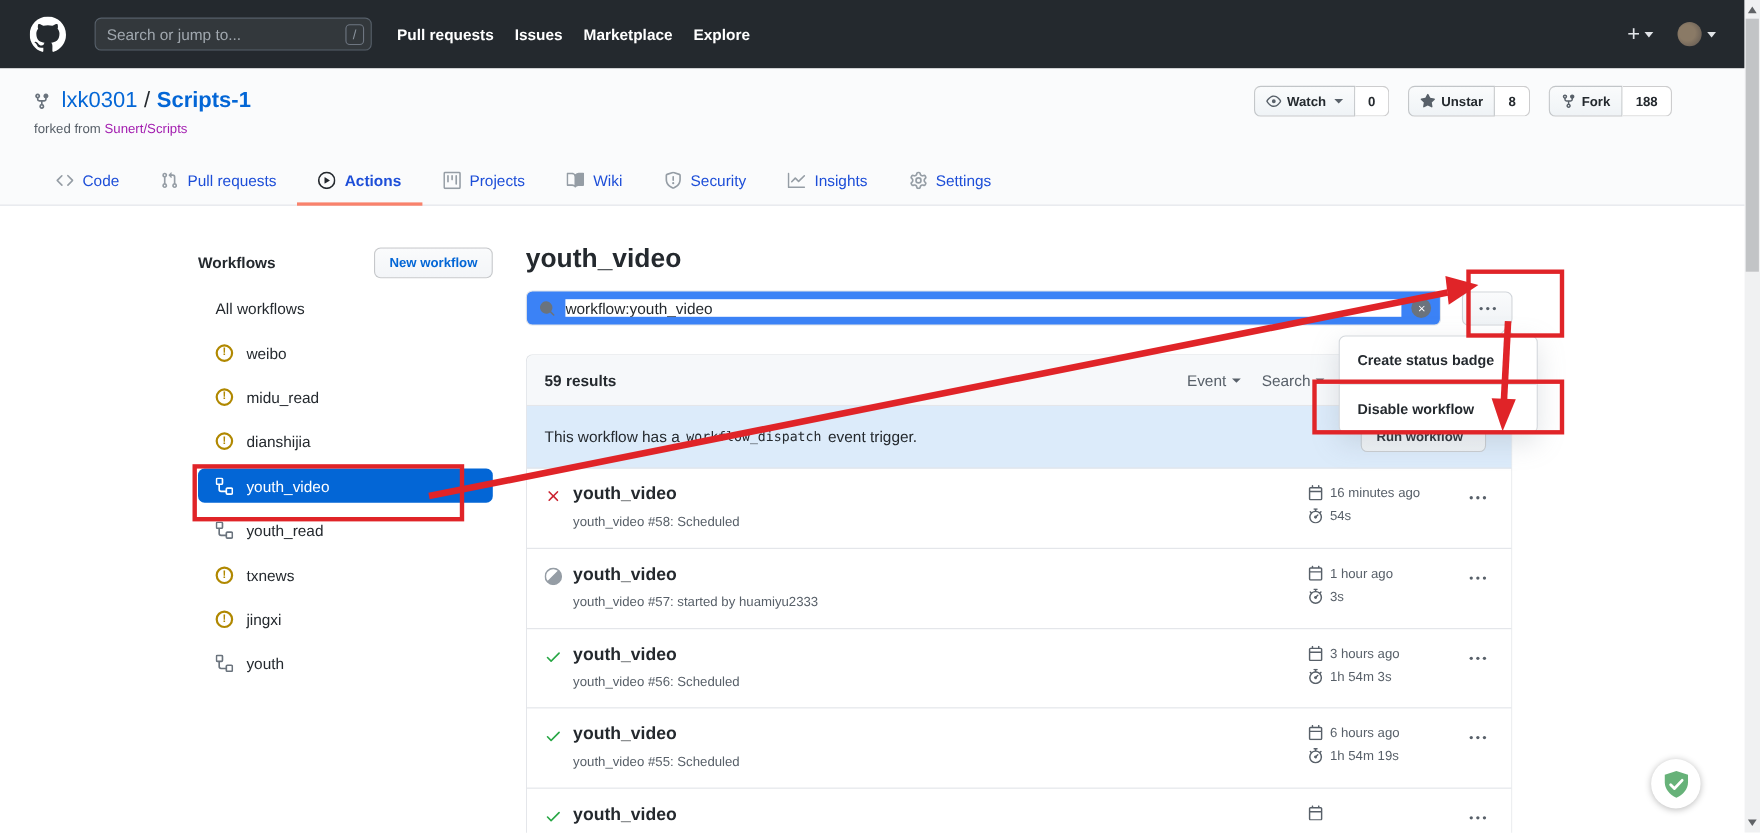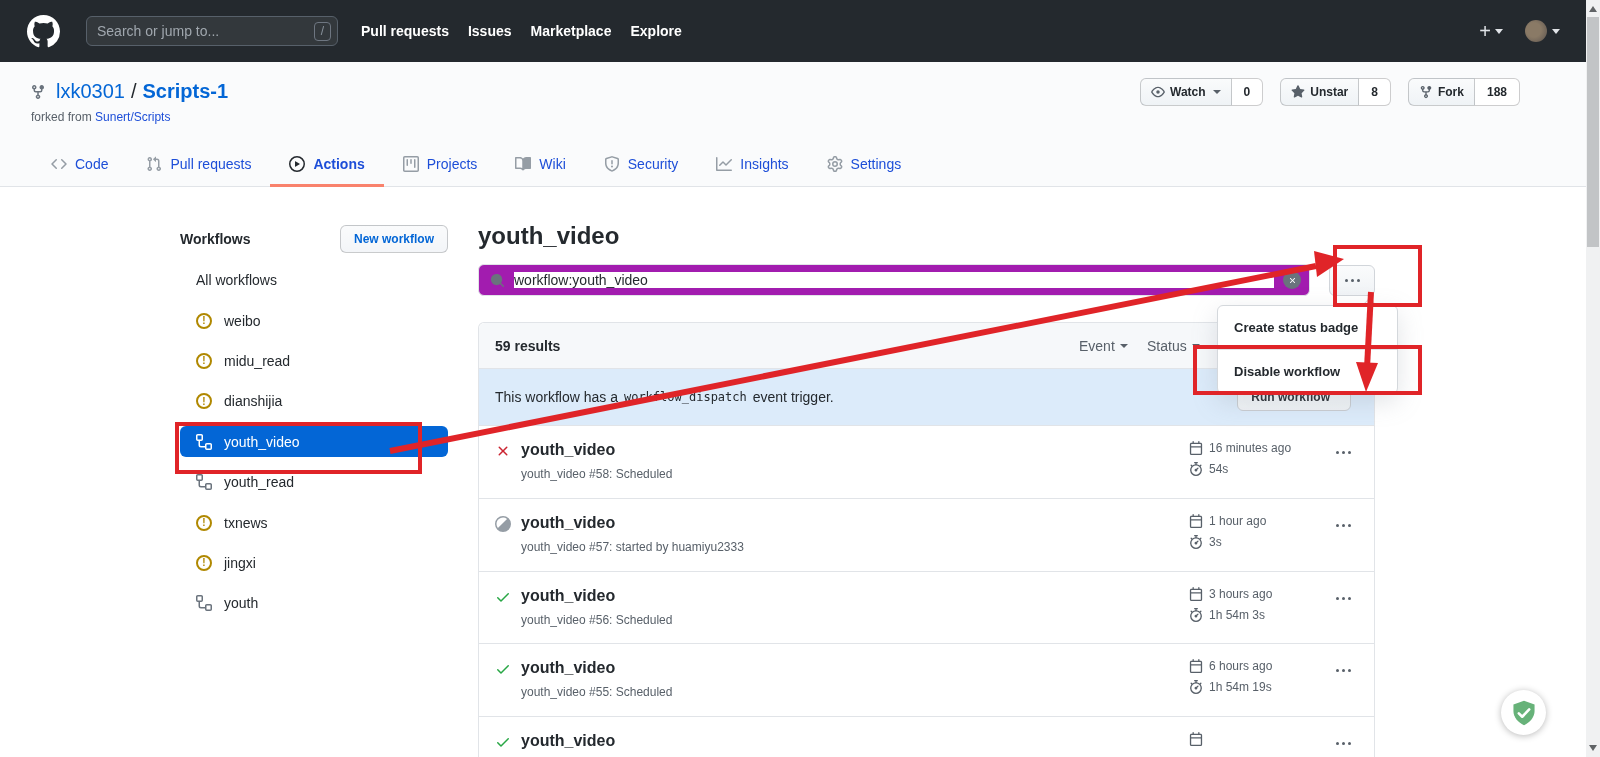--- a/index.html
+++ b/index.html
@@ -30,21 +30,21 @@
 
   
   .repo-head { position:absolute; left:0; top:62px; width:1586px; height:125px; background:#fafbfc;
     border-bottom:1px solid #e1e4e8; }
   .repo-title-row { position:absolute; left:30px; top:18px; display:flex; align-items:center; font-size:20px; }
   .repo-title-row .octi { width:16px; height:16px; fill:#6a737d; margin-right:10px; }
   .repo-title-row a { color:#0366d6; text-decoration:none; }
   .repo-title-row .sep { margin:0 6px; color:#24292e; }
   .repo-title-row .repo-name { font-weight:600; }
   .fork-note { position:absolute; left:31px; top:48px; font-size:12px; color:#586069; }
-  .fork-note a { color:#1d4ed8; text-decoration:none;text-align:center; }
+  .fork-note a { color:#a21caf; text-decoration:none;text-align:center; }
   .repo-actions { position:absolute; right:66px; top:16px; display:flex; gap:17px; }
   .btn-group { display:flex; }
   .soc-btn { display:flex; align-items:center; gap:5px; height:28px; padding:0 10px;
     background:linear-gradient(#fafbfc,#eff3f6); border:1px solid rgba(27,31,35,.22);
     border-radius:6px 0 0 6px; font-size:12px; font-weight:600; color:#24292e; cursor:pointer; }
   .soc-btn svg { width:14px; height:14px; fill:#586069; }
   .soc-count { display:flex; align-items:center; height:28px; padding:0 12px; background:#fff;
     border:1px solid rgba(27,31,35,.22); border-left:none; border-radius:0 6px 6px 0;
     font-size:12px; font-weight:600; }
   .soc-caret { width:0;height:0;border-left:4px solid transparent;border-right:4px solid transparent;
@@ -72,21 +72,21 @@
   .wf-item .wicon svg { width:16px; height:16px; fill:#6a737d; }
   .warn-badge { width:15px; height:15px; border:2px solid #b08800; border-radius:50%;
     color:#b08800; font-size:10px; font-weight:bold; display:flex; align-items:center; justify-content:center; }
   .wf-item.selected { background:#0366d6; color:#fff; border-radius:6px; height:31px; font-weight:400; }
   .wf-item.selected .wicon svg { fill:#fff; }
 
   
   .main { position:absolute; left:478px; top:218px; width:897px; }
   .main-title { font-size:24px; font-weight:600; margin-top:4px; }
   .search-row { display:flex; align-items:center; margin-top:14px; }
-  .wf-search { flex:1; height:32px; border:1px solid #e1e4e8; border-radius:6px; background:#a21caf;
+  .wf-search { flex:1; height:32px; border:1px solid #e1e4e8; border-radius:6px; background:#3b82f6;
     display:flex; align-items:center; gap:9px; padding:0 8px 0 11px; margin-right:19px; }
   .wf-search svg.mag { width:15px; height:15px; fill:#6a737d; flex:none; }
   .wf-search input { flex:1; border:none; outline:none; font-size:14px; color:#24292e; font-family:inherit; }
   .clear-btn { width:18px; height:18px; border-radius:50%; background:#6a737d; border:none; cursor:pointer;
     display:flex; align-items:center; justify-content:center; flex:none; }
   .clear-btn svg { width:9px; height:9px; fill:#fff; }
   .kebab-btn { width:46px; height:31px; background:linear-gradient(#fafbfc,#f0f3f6);
     border:1px solid #d1d5da; border-radius:6px; cursor:pointer;
     display:flex; align-items:center; justify-content:center; gap:3px; }
   .kebab-btn i, .row-kebab i { width:3px; height:3px; border-radius:50%; background:#586069; display:block; }
@@ -370,21 +370,21 @@
     </div>
 
     <div class="list">
       <div class="list-head">
         <span class="results-count">59 results</span>
         <span class="filter filter-event">
           <span>Event</span>
           <span class="fcaret"></span>
         </span>
         <span class="filter filter-status">
-          <span>Status</span>
+          <span>Search</span>
           <span class="fcaret"></span>
         </span>
       </div>
 
       <div class="banner">
         <span>This workflow has a</span>
         <code>workflow_dispatch</code>
         <span>event trigger.</span>
         <button class="run-wf-btn">
           <span>Run workflow</span>

